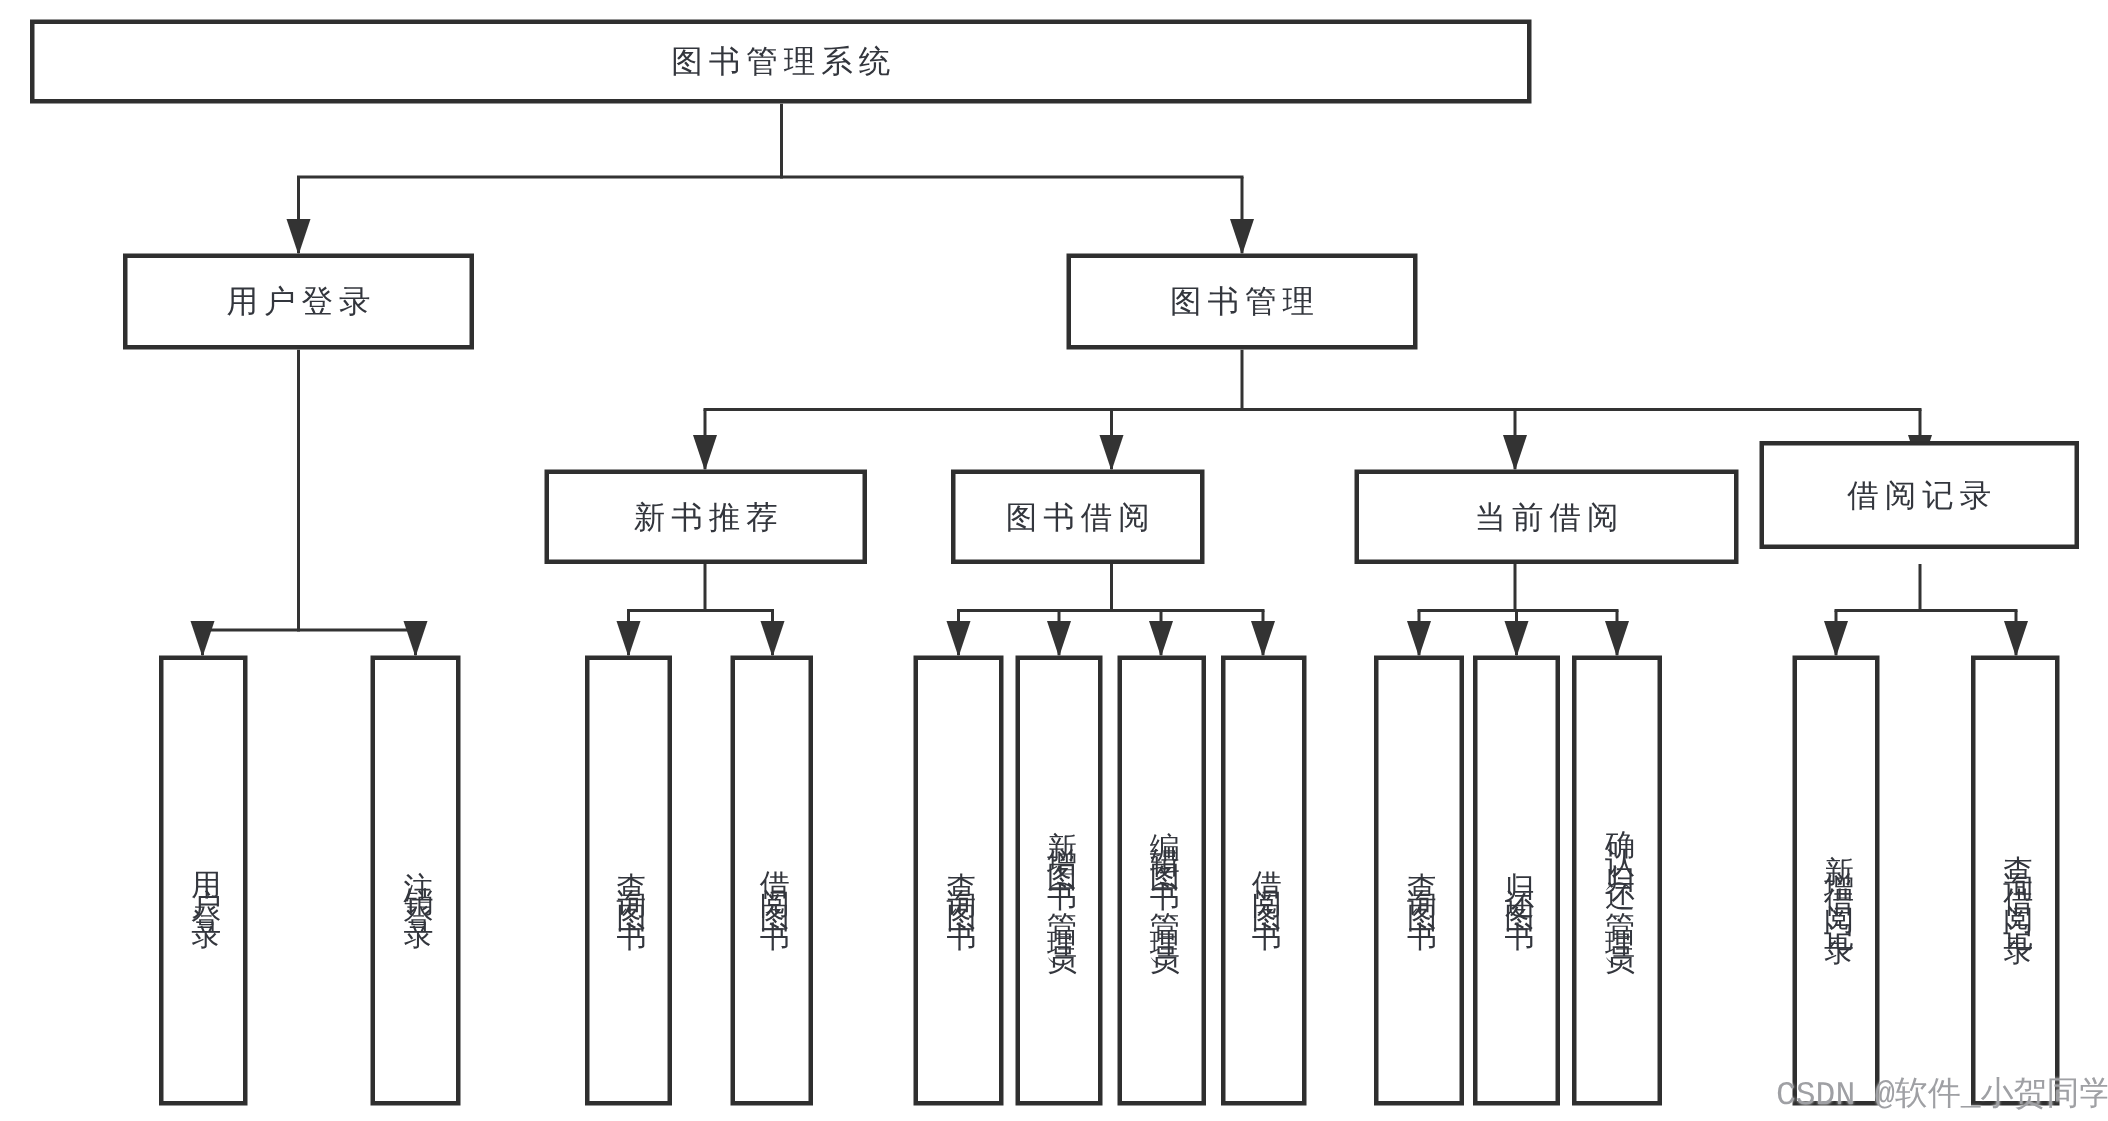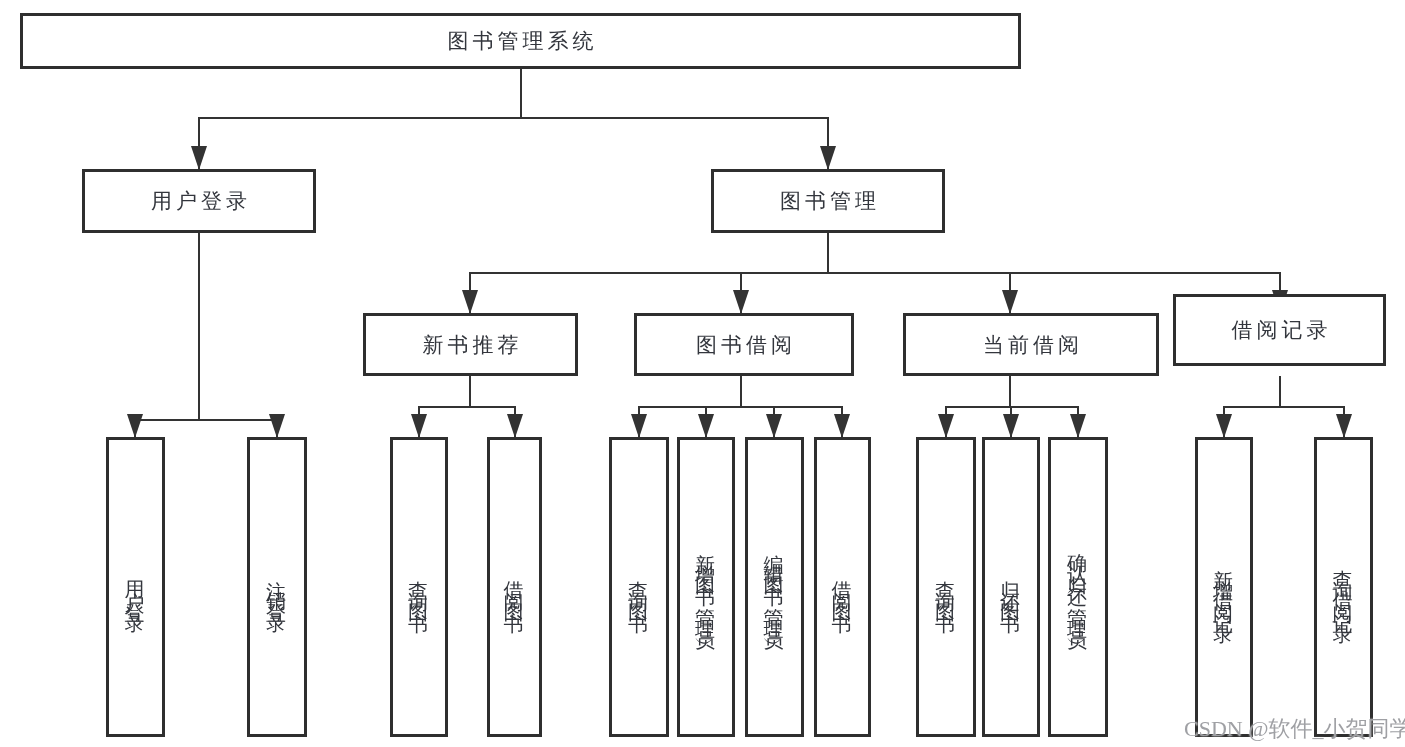--- a/index.html
+++ b/index.html
@@ -2,21 +2,21 @@
 <html><head>
 <meta charset="utf-8">
 <style>
   html, body { margin: 0; padding: 0; background: #ffffff; }
   #canvas {
     position: relative;
     width: 1405px;
     height: 747px;
     background: #ffffff;
     overflow: hidden;
-    font-family: Liberation Serif, serif;
+    font-family: Liberation Mono, monospace;
   }
   #connectors {
     position: absolute;
     left: 0; top: 0;
     width: 1405px; height: 747px;
   }
   #connectors line { stroke: #333333; stroke-width: 2; }
   .box {
     position: absolute;
     background: #ffffff;
@@ -111,21 +111,21 @@
   <div class="box" style="left:82px; top:169px; width:234px; height:64px;">
     <span class="h-label">用户登录</span>
   </div>
   <div class="box" style="left:711px; top:169px; width:234px; height:64px;">
     <span class="h-label">图书管理</span>
   </div>
 
   <div class="box" style="left:363px; top:313px; width:215px; height:63px;">
     <span class="h-label">新书推荐</span>
   </div>
-  <div class="box" style="left:634px; top:313px; width:220px; height:63px;">
+  <div class="box" style="left:634px; top:313px; width:169px; height:63px;">
     <span class="h-label">图书借阅</span>
   </div>
   <div class="box" style="left:903px; top:313px; width:256px; height:63px;">
     <span class="h-label">当前借阅</span>
   </div>
   <div class="box" style="left:1173px; top:294px; width:213px; height:72px;">
     <span class="h-label">借阅记录</span>
   </div>
 
   <div class="box" style="left:106px; top:437px; width:59px; height:300px;">

